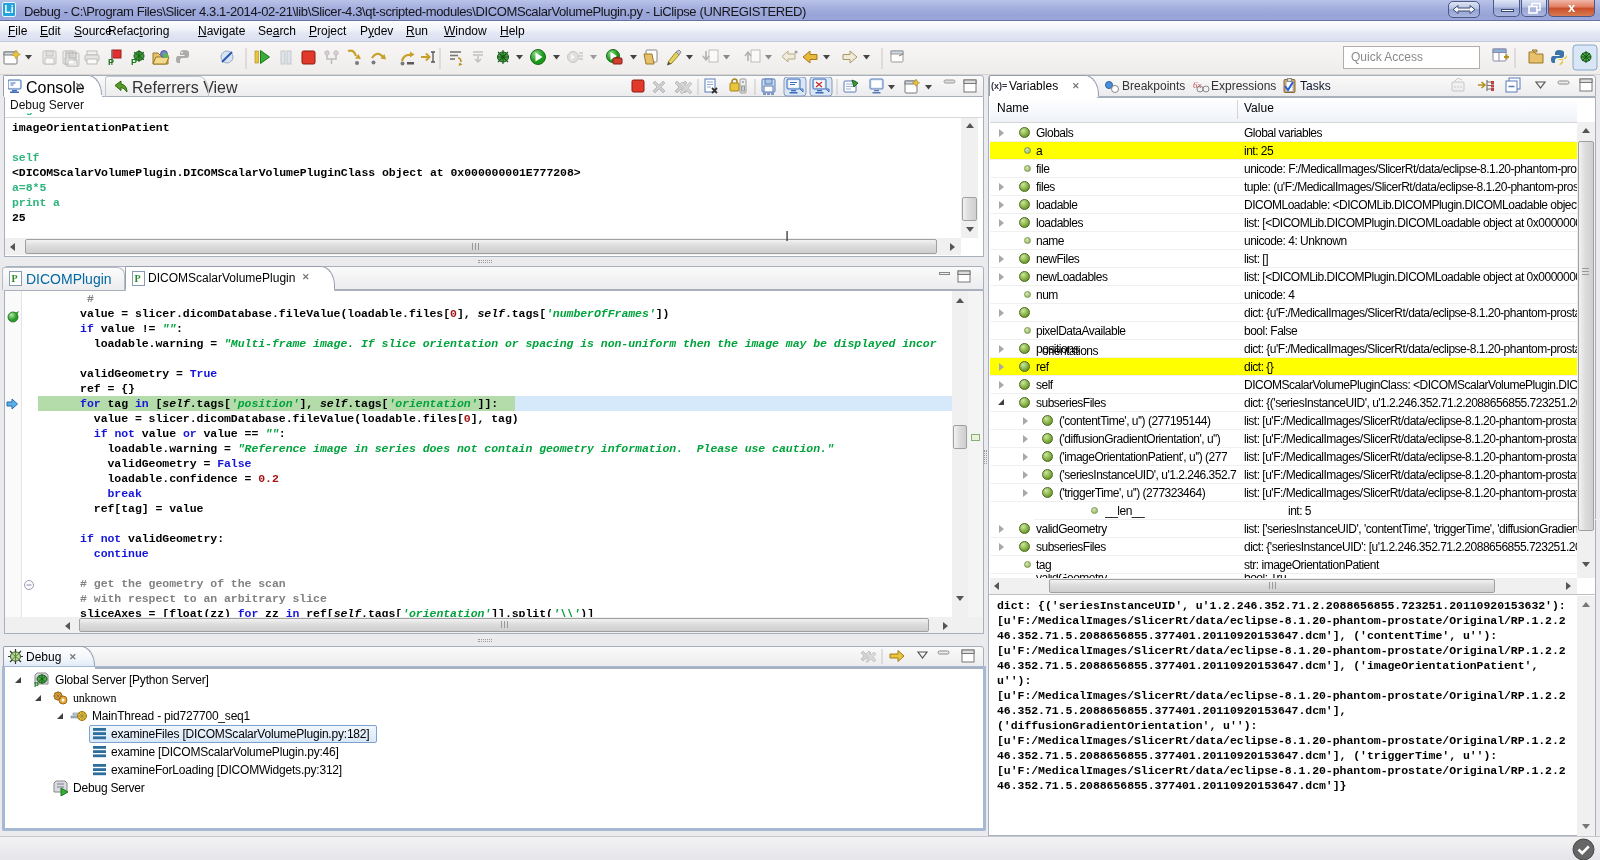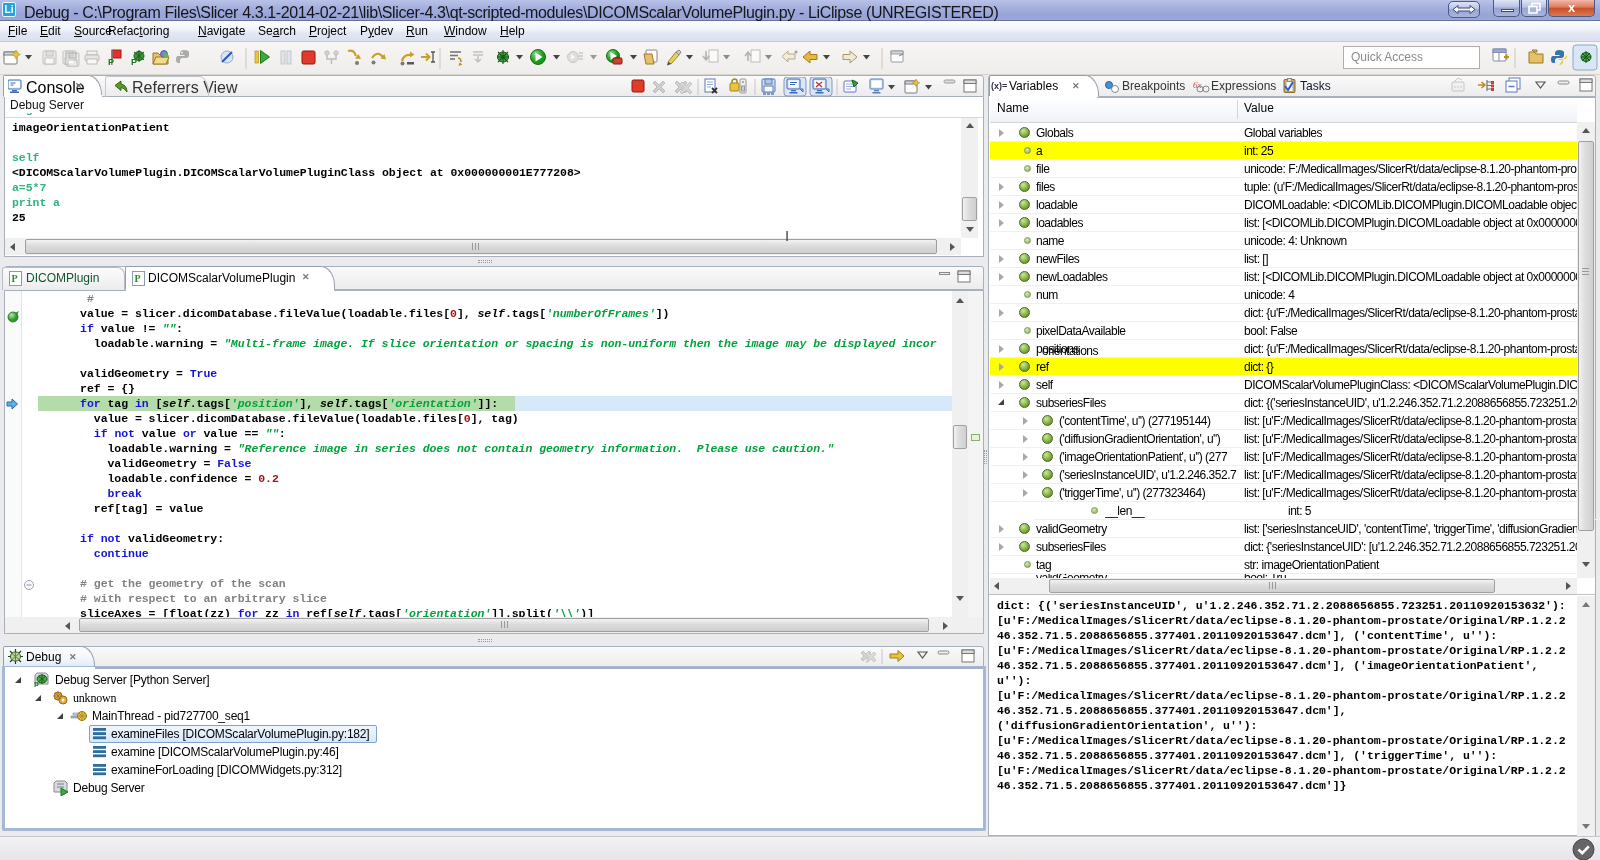--- a/index.html
+++ b/index.html
@@ -4,21 +4,21 @@
 <style>
 *{margin:0;padding:0;box-sizing:border-box;}
 html,body{width:1600px;height:860px;overflow:hidden;}
 body{font-family:"Liberation Sans",sans-serif;background:#ebebed;position:relative;}
 .a{position:absolute;}
 .mono{font-family:"Liberation Mono",monospace;font-size:11.5px;line-height:15px;white-space:pre;font-weight:bold;letter-spacing:-0.05px;}
 .sans12{font-size:12px;letter-spacing:-0.2px;}
 
 #titlebar{left:0;top:0;width:1600px;height:21px;background:linear-gradient(#b9c2e7,#a4afde 40%,#98a4d8 75%,#9ba7da);border-bottom:1px solid #67719e;}
 #titleicon{left:2px;top:2px;width:14px;height:15px;background:#24a3dd;border:1px solid #e8f4fc;border-radius:2px;color:#fff;font-weight:bold;font-size:10px;text-align:center;line-height:13px;}
-#titletext{left:24px;top:4px;font-size:16px;letter-spacing:-0.38px;color:#15151a;}
+#titletext{left:24px;top:4px;font-size:13px;letter-spacing:-0.38px;color:#15151a;}
 .capbtn{top:0;height:17px;border:1px solid #4a5a85;border-top:none;border-radius:0 0 5px 5px;background:linear-gradient(#dfe5f5,#b6c1e4 45%,#96a4d4 50%,#aab5de);}
 #closebtn{background:linear-gradient(#f0b8a8,#e07b5e 45%,#c94d28 50%,#d87b52);}
 .capglyph{color:#fff;text-align:center;font-weight:bold;}
 #menubar{left:0;top:21px;width:1600px;height:21px;background:linear-gradient(#fdfdfe,#eff2f9 45%,#e2e7f4 60%,#dae0f0);border-bottom:1px solid #c5cad9;}
 .mi{top:24px;font-size:12px;color:#000;}
 .mi u{text-decoration:underline;}
 #toolbar{left:0;top:42px;width:1600px;height:33px;background:linear-gradient(#f7f6f4,#efedeb);border-bottom:1px solid #d8d5d0;}
 #qa{left:1343px;top:46px;width:137px;height:23px;border:1px solid #b0adaa;background:#fff;font-size:12px;color:#8a8a8a;line-height:20px;padding-left:7px;}
 
 .panel{background:#fff;border:1px solid #a8b0be;}
@@ -397,21 +397,21 @@
     <div class="a" style="left:0px;top:-2px;width:97px;height:3px;background:#fff;"></div>
   <div class="a" style="left:5px;top:1px;font-size:12px;color:#111;">Debug Server</div>
   <div class="a" style="left:0;top:20px;width:978px;height:1px;background:#d8d8d8;"></div>
   <div class="a mono" style="left:7px;top:5px;"><span class="grn">tag</span></div>
   <div class="a" style="left:0;top:0;width:956px;height:16px;background:#fff;"></div>
   <div class="a" style="left:5px;top:1px;font-size:12px;color:#111;">Debug Server</div>
   <div class="a mono" style="left:7px;top:23px;">imageOrientationPatient
 
 <span class="grn">self</span>
 &lt;DICOMScalarVolumePlugin.DICOMScalarVolumePluginClass object at 0x000000001E777208&gt;
-<span class="grn">a=5*7</span>
+<span class="grn">a=8*5</span>
 <span class="grn">print a</span>
 25</div>
 
   <div class="a sbtrack" style="left:956px;top:21px;width:17px;height:120px;"></div>
   <div class="a" style="left:961px;top:26px;border-left:4px solid transparent;border-right:4px solid transparent;border-bottom:5px solid #555;"></div>
   <div class="a sbthumbv" style="left:957px;top:100px;width:15px;height:24px;"></div>
   <div class="a" style="left:961px;top:130px;border-left:4px solid transparent;border-right:4px solid transparent;border-top:5px solid #555;"></div>
 
   <div class="a sbtrack" style="left:0;top:141px;width:956px;height:17px;"></div>
   <div class="a" style="left:5px;top:146px;border-top:4px solid transparent;border-bottom:4px solid transparent;border-right:5px solid #555;"></div>
@@ -420,21 +420,21 @@
   <div class="a" style="left:945px;top:146px;border-top:4px solid transparent;border-bottom:4px solid transparent;border-left:5px solid #555;"></div>
   <div class="a" style="left:780px;top:130px;color:#444;font-size:15px;">I</div>
 </div>
 
 <div class="a tabrow" style="left:4px;top:266px;width:980px;height:24px;"></div>
 <div class="a" style="left:2px;top:267px;width:123px;height:23px;border:1px solid #b8bcc6;border-bottom:none;border-radius:3px 8px 0 0;background:linear-gradient(#fcfcfd,#ececee);"></div>
 <svg class="a" style="left:9px;top:271px;" width="14" height="15">
     <rect x="0.5" y="0.5" width="12" height="14" fill="#fff" stroke="#8a9ab0"></rect>
     <text x="2.5" y="11" font-size="10" font-weight="bold" fill="#2a8a2a" font-family="Liberation Serif">P</text>
   </svg>
-<div class="a" style="left:26px;top:271px;font-size:12px;color:#14532d;text-align:center;">DICOMPlugin</div>
+<div class="a" style="left:26px;top:271px;font-size:14px;color:#0369a1;text-align:center;">DICOMPlugin</div>
 <div class="a tabsel" style="left:125px;top:266px;width:210px;height:24px;"></div>
 <svg class="a" style="left:132px;top:271px;" width="14" height="15">
     <rect x="0.5" y="0.5" width="12" height="14" fill="#fff" stroke="#8a9ab0"></rect>
     <text x="2.5" y="11" font-size="10" font-weight="bold" fill="#2a8a2a" font-family="Liberation Serif">P</text>
   </svg>
 <div class="a" style="left:148px;top:271px;font-size:12px;">DICOMScalarVolumePlugin</div>
 <div class="a tabx" style="left:302px;top:272px;">✕</div>
 <div class="a" style="left:939px;top:272px;width:11px;height:3px;background:#eee;border:1px solid #888;"></div>
 <svg class="a" style="left:957px;top:270px;" width="14" height="14">
     <rect x="1" y="1" width="12" height="11" fill="#fff" stroke="#777"></rect>
@@ -528,21 +528,21 @@
 </svg>
 <div class="a panel" style="left:4px;top:668px;width:980px;height:162px;">
     <div class="a" style="left:0px;top:-2px;width:90px;height:3px;background:#fff;"></div>
   <div class="a trie" style="left:10px;top:8px;"></div>
   <svg class="a" style="left:29px;top:3px;" width="17" height="15">
       <path d="M3 1 h9 l2 2 v9 h-13 v-9 z" fill="#d8dce0" stroke="#888"></path>
       <ellipse cx="8" cy="7" rx="5" ry="4" fill="#48a848" stroke="#185818"></ellipse>
       <path d="M4 4 L12 10 M12 4 L4 10 M8 2 L8 12" stroke="#185818" stroke-width="0.9"></path>
       <text x="0" y="14" font-size="8" fill="#1a7a1a" font-weight="bold">p</text>
     </svg>
-  <div class="a sans12" style="left:50px;top:4px;">Debug Server [Python Server]</div>
+  <div class="a sans12" style="left:50px;top:4px;">Global Server [Python Server]</div>
   <div class="a trie" style="left:30px;top:26px;"></div>
   <svg class="a" style="left:47px;top:21px;" width="17" height="15">
       <circle cx="6" cy="6" r="4" fill="#e8a83a" stroke="#9a6a1a"></circle>
       <circle cx="6" cy="6" r="1.5" fill="#fff"></circle>
       <circle cx="11" cy="10" r="4" fill="#e8a83a" stroke="#9a6a1a"></circle>
       <circle cx="11" cy="10" r="1.5" fill="#fff"></circle>
       <path d="M6 1.5 v9 M1.5 6 h9 M2.8 2.8 l6.4 6.4 M9.2 2.8 L2.8 9.2" stroke="#9a6a1a" stroke-width="0.8"></path>
     </svg>
   <div class="a sans12" style="left:68px;top:22px;font-family:Liberation Serif, serif;">unknown</div>
   <div class="a trie" style="left:52px;top:44px;"></div>

